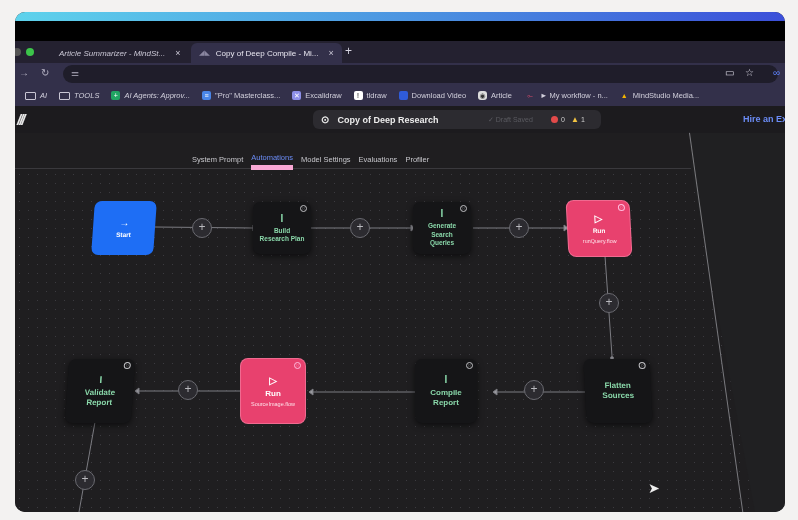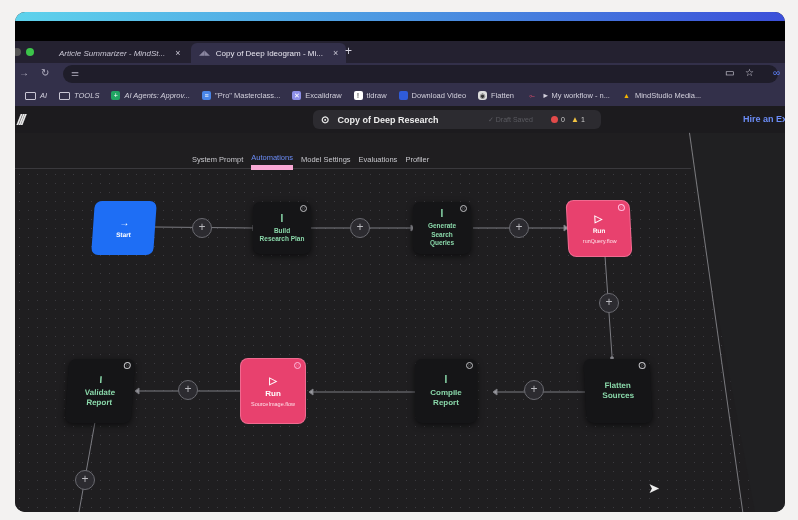--- a/index.html
+++ b/index.html
@@ -69,21 +69,21 @@
 
   <div class="tabbar">
     <div class="traffic" style="left:-2px;background:#555;"></div>
     <div class="traffic" style="left:11px;background:#3cc44a;"></div>
     <div class="tab" style="left:36px;">
       <span>Article Summarizer - MindSt...</span>
       <span class="x">×</span>
     </div>
     <div class="tab active" style="left:176px;">
       <span class="fav">◢◣</span>
-      <span>Copy of Deep Ideogram - Mi...</span>
+      <span>Copy of Deep Compile - Mi...</span>
       <span class="x">×</span>
     </div>
     <div class="newtab">+</div>
   </div>
 
   <div class="addrbar">
     <span class="nav" style="left:4px;">→</span>
     <span class="nav" style="left:26px;">↻</span>
     <div class="omnibox">
       <span class="tune">⚌</span>
@@ -117,21 +117,21 @@
     <div class="bm">
         <span class="ic" style="background:#fff;color:#000;">!</span>
         <span>tldraw</span>
       </div>
     <div class="bm">
         <span class="ic" style="background:#2f5bd8;"></span>
         <span>Download Video</span>
       </div>
     <div class="bm">
         <span class="ic" style="background:#ddd;color:#333;border-radius:3px;">◉</span>
-        <span>Flatten</span>
+        <span>Article</span>
       </div>
     <div class="bm">
         <span class="ic" style="background:transparent;color:#d34a6a;width:12px;">⟜</span>
         <span>► My workflow - n...</span>
       </div>
     <div class="bm">
         <span class="ic" style="background:transparent;color:#f4b400;">▲</span>
         <span>MindStudio Media...</span>
       </div>
   </div>

